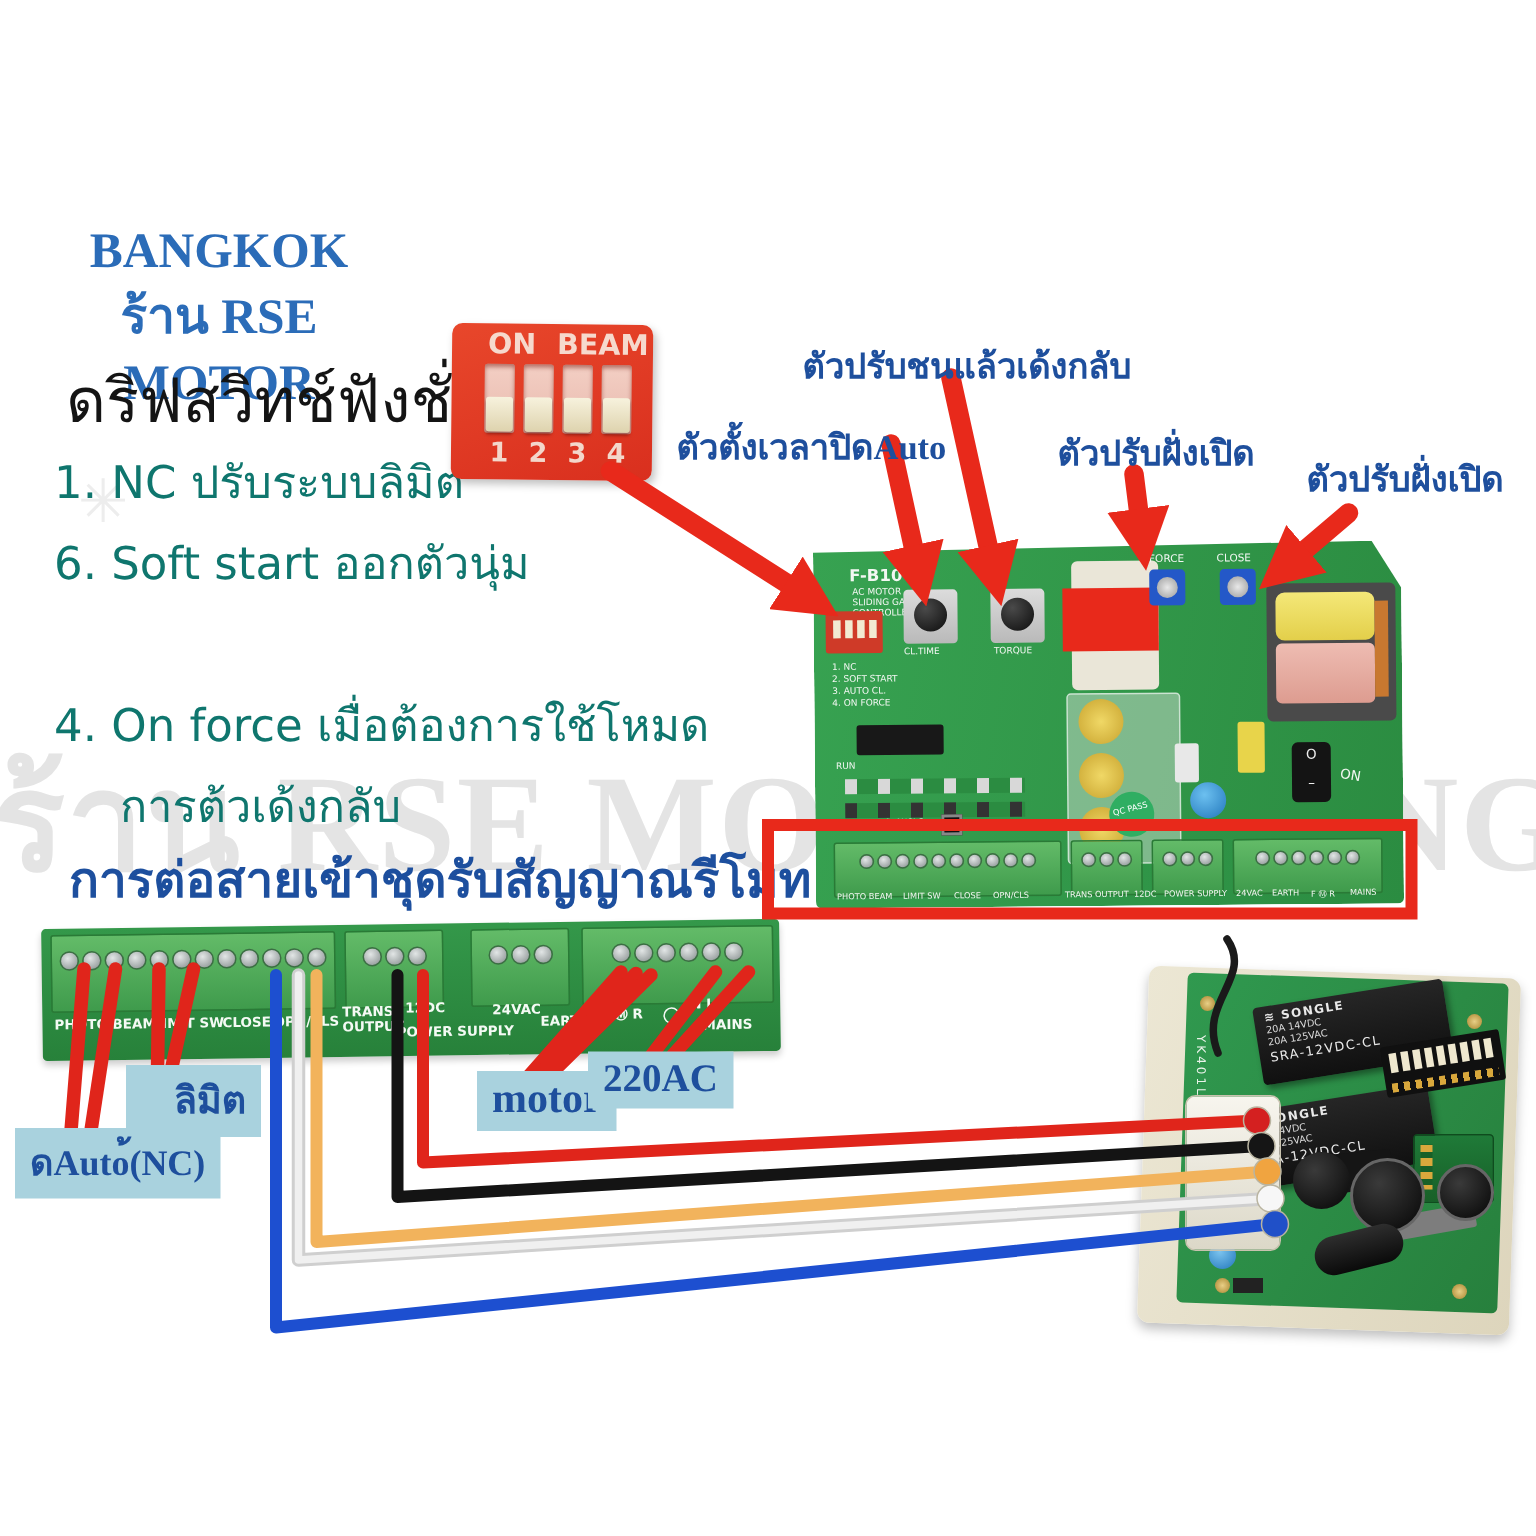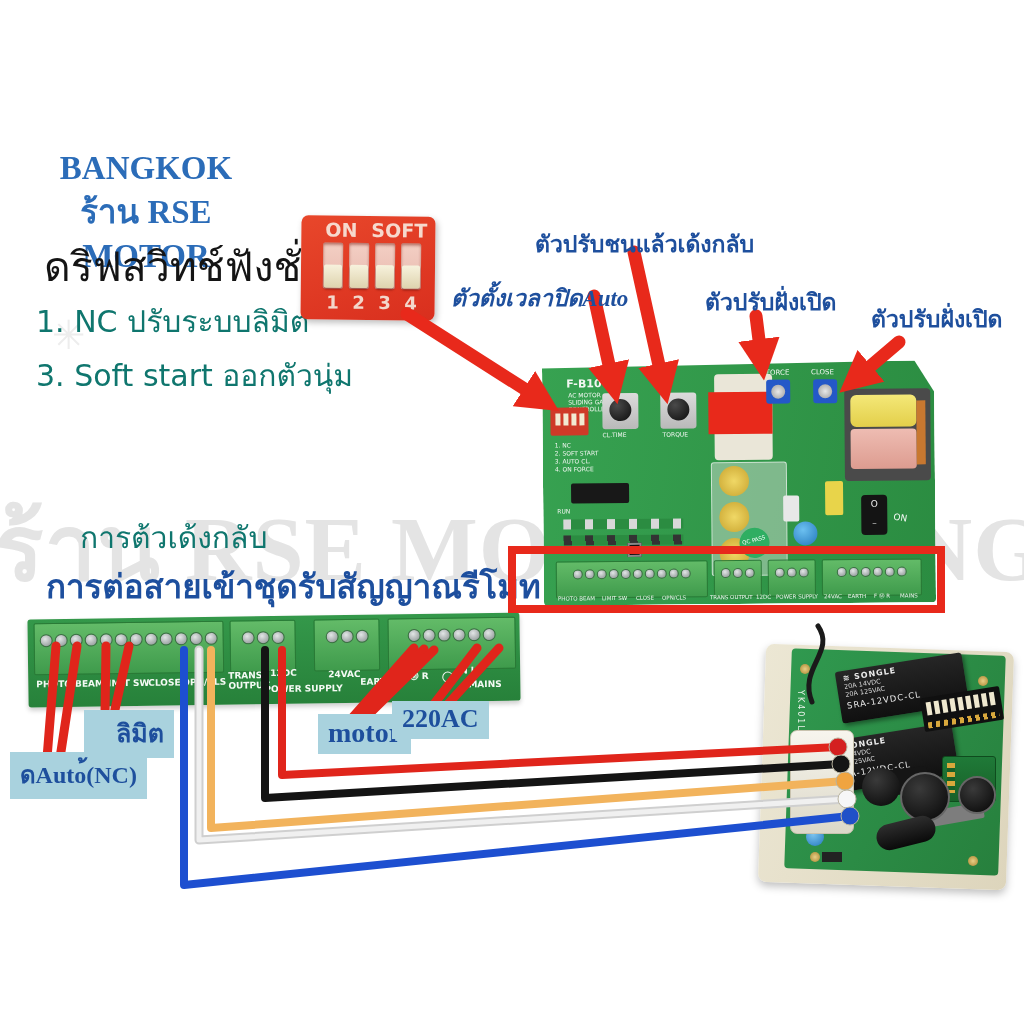--- a/index.html
+++ b/index.html
@@ -79,47 +79,48 @@
   <div class="abs watermark">ร้าน RSE MOTOR BANGKOK</div>
   <div class="abs faint-star">✳</div>
 
   <div class="abs shop-title">
     <div>BANGKOK</div>
     <div>ร้าน RSE MOTOR</div>
   </div>
 
   <div class="abs dip-heading">ดริฟสวิทช์ฟังชั่น</div>
   <div class="abs fn-item" style="top:298px;">1.  NC ปรับระบบลิมิต</div>
-  <div class="abs fn-item" style="top:352px;">3.  Soft start ออกตัวนุ่ม</div>
+  <div class="abs fn-item" style="top:352px;">6.  Soft start ออกตัวนุ่ม</div>
+  <div class="abs fn-item" style="top:460px;">4.  On force เมื่อต้องการใช้โหมด</div>
   <div class="abs fn-item" style="top:514px;left:80px;">การต้วเด้งกลับ</div>
 
   <div class="abs dipswitch">
     <span class="abs dip-txt" style="left:24px;">ON</span>
-    <span class="abs dip-txt" style="left:70px;">SOFT</span>
+    <span class="abs dip-txt" style="left:70px;">BEAM</span>
     <span class="abs dip-slot" style="left:22px;">
         <span class="dip-handle"></span>
       </span>
     <span class="abs dip-slot" style="left:48px;">
         <span class="dip-handle"></span>
       </span>
     <span class="abs dip-slot" style="left:74px;">
         <span class="dip-handle"></span>
       </span>
     <span class="abs dip-slot" style="left:100px;">
         <span class="dip-handle"></span>
       </span>
     <span class="abs dip-num" style="left:22px;">1</span>
     <span class="abs dip-num" style="left:48px;">2</span>
     <span class="abs dip-num" style="left:74px;">3</span>
     <span class="abs dip-num" style="left:100px;">4</span>
   </div>
 
 
   <div class="abs callout" style="left:512px;top:226px;margin-left:23px;">ตัวปรับชนแล้วเด้งกลับ</div>
-  <div class="abs callout" style="left:451px;top:280px;font-style:italic;">ตัวตั้งเวลาปิดAuto</div>
+  <div class="abs callout" style="left:451px;top:280px;">ตัวตั้งเวลาปิดAuto</div>
   <div class="abs callout" style="left:705px;top:284px;">ตัวปรับฝั่งเปิด</div>
   <div class="abs callout" style="left:871px;top:301px;">ตัวปรับฝั่งเปิด</div>
 
   <div class="abs board">
     <span class="sk" style="left:24px;top:14px;font-size:11px;font-weight:bold;">F-B10</span>
     <span class="sk" style="left:26px;top:28px;width:56px;font-size:6px;line-height:7px;">AC MOTOR SLIDING GATE CONTROLLER</span>
     <span class="abs board-dip">
       <i style="left:5px"></i>
         <i style="left:13px"></i>
         <i style="left:21px"></i>

